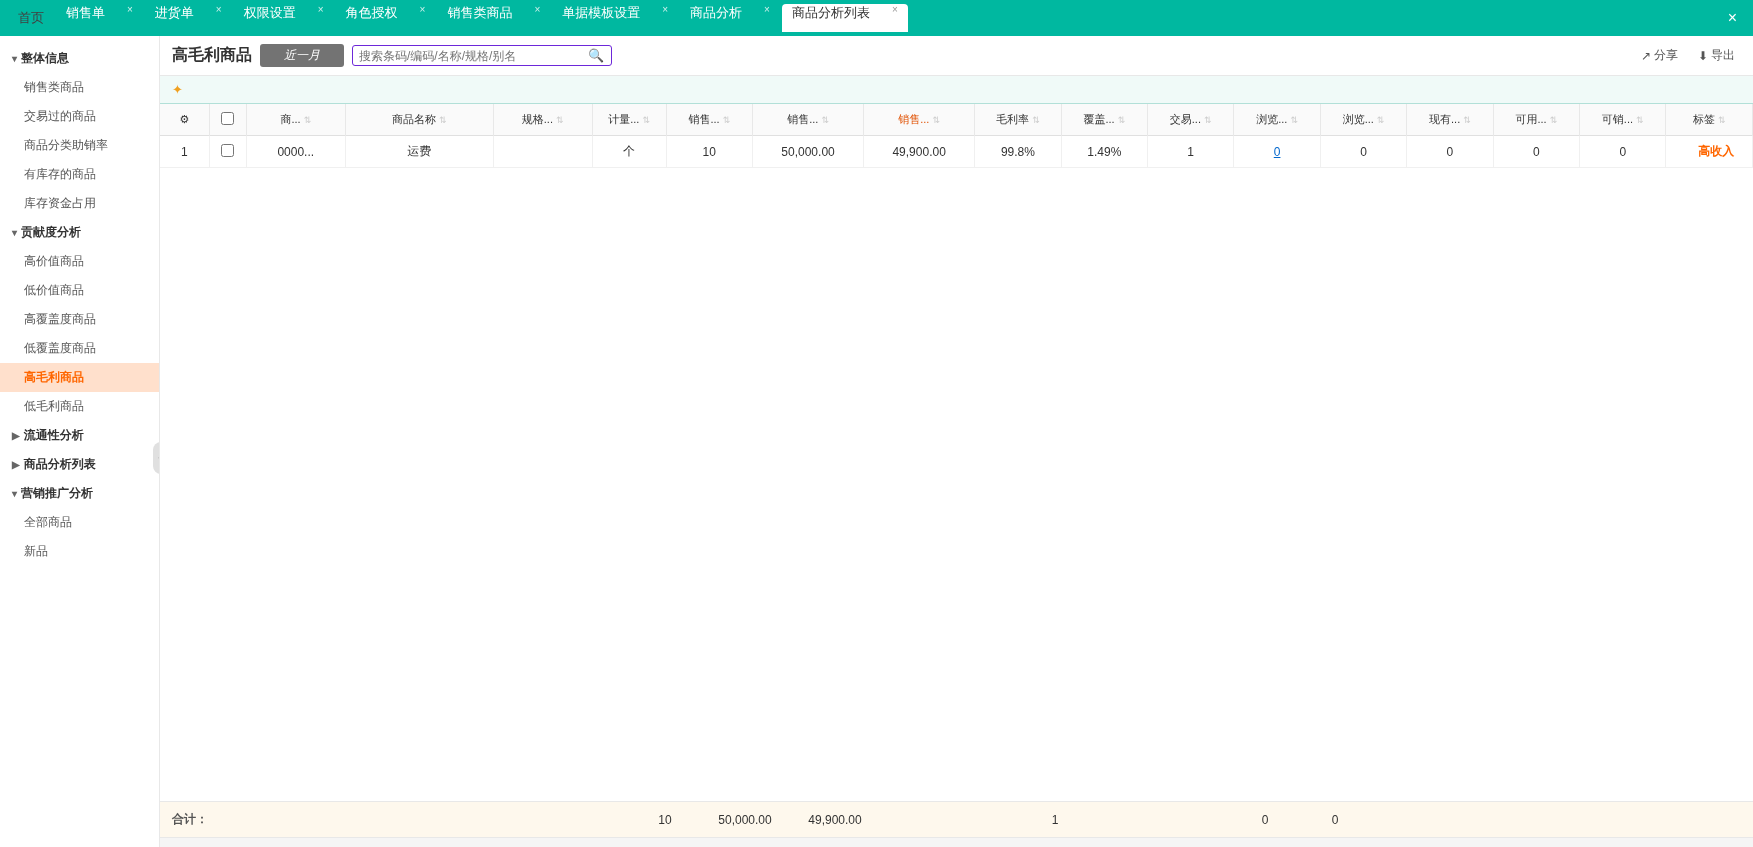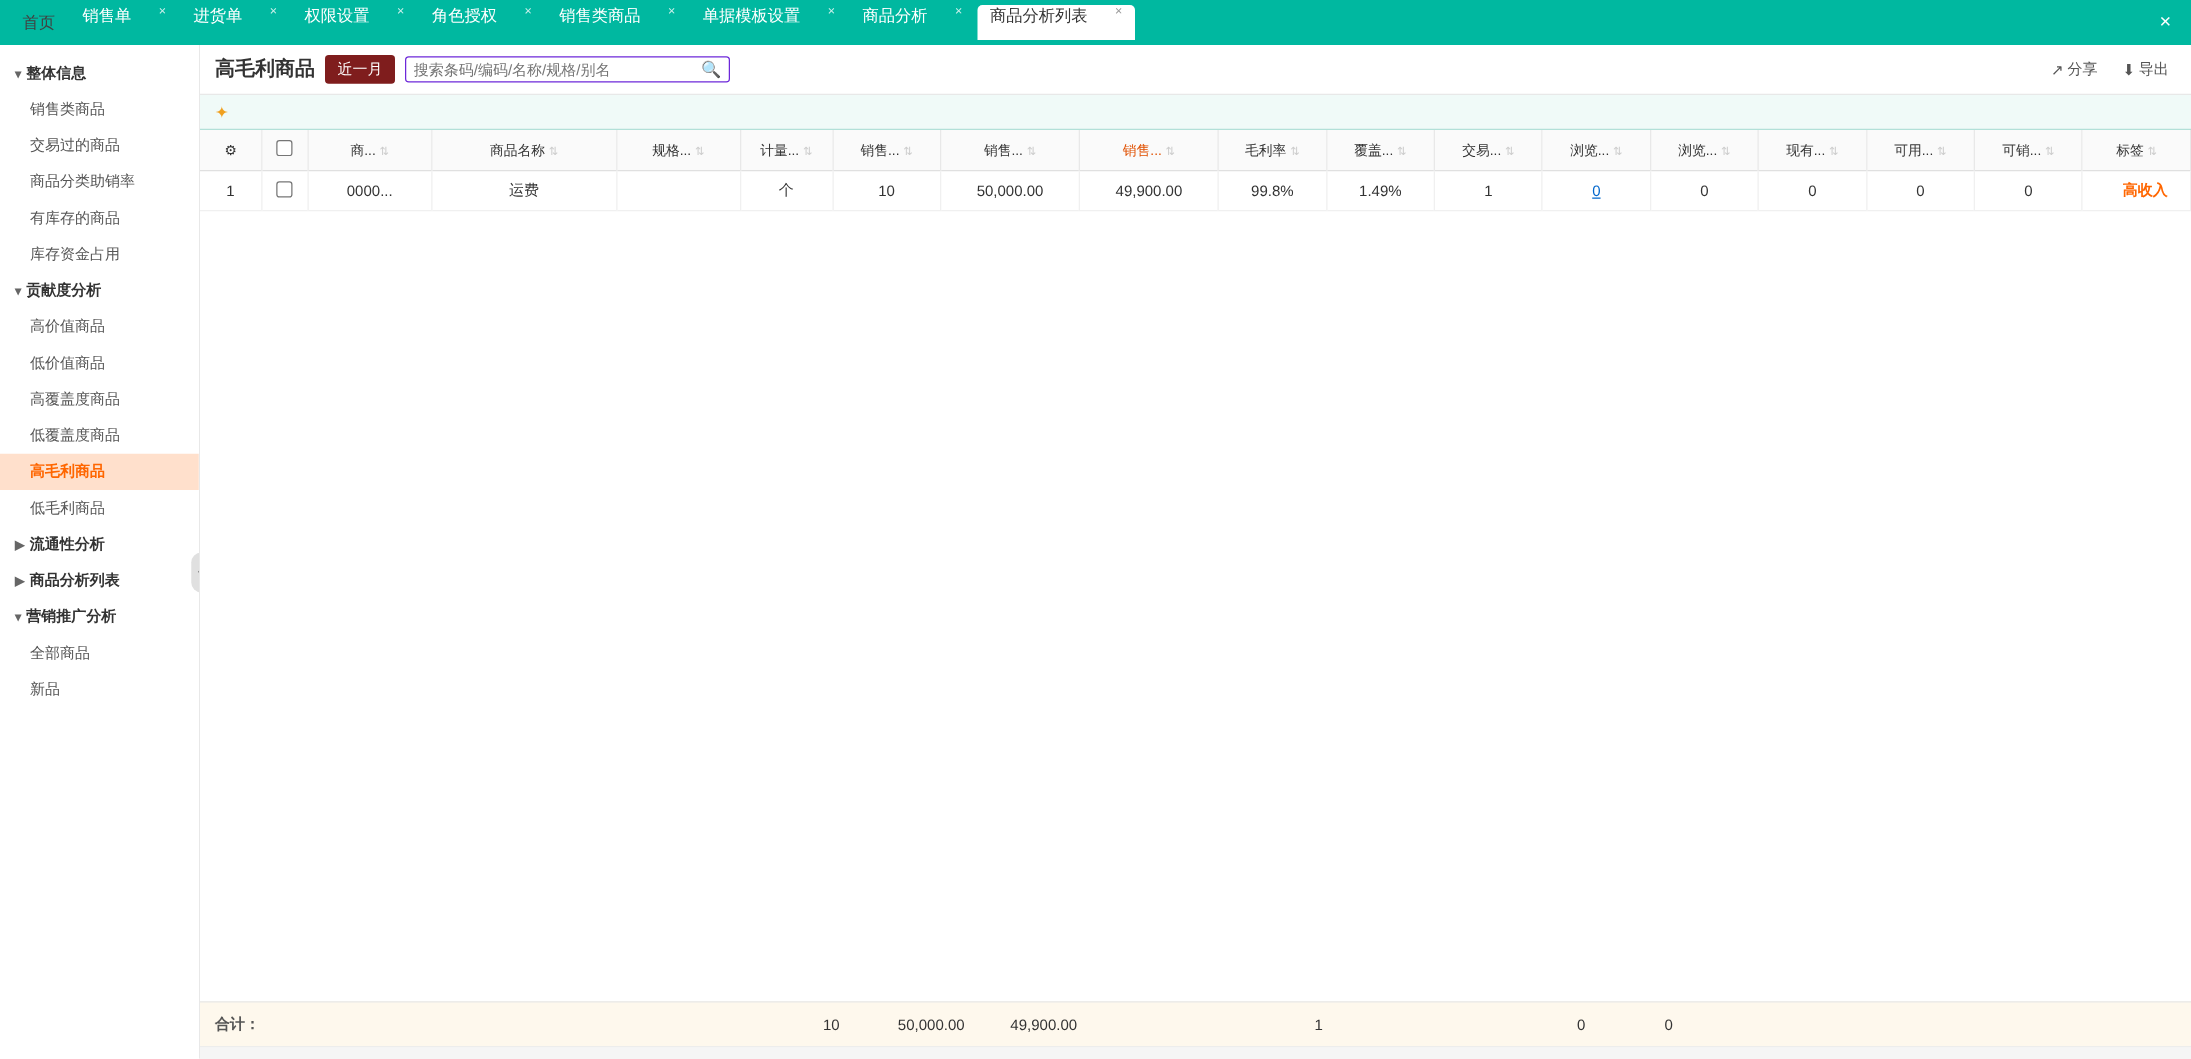--- a/index.html
+++ b/index.html
@@ -108,27 +108,28 @@
       padding: 8px 12px;
       gap: 8px;
       border-bottom: 1px solid #e8e8e8;
     }
     .content-title {
       font-size: 16px;
       font-weight: bold;
       color: #333;
     }
     .filter-btn {
-      background: #7f1d1d;
+      background: #737373;
       color: #fff;
       border: none;
       border-radius: 3px;
-      padding: 3px 10px;
-      font-size: 12px;
-      cursor: pointer;
+      padding: 3px 24px;
+      font-size: 12px;
+      cursor: pointer;
+      font-style: italic;
     }
     .search-box {
       display: flex;
       align-items: center;
       border: 1px solid #6d28d9;
       border-radius: 3px;
       padding: 2px 6px;
       flex: 1;
       max-width: 260px;
       background: #fff;

